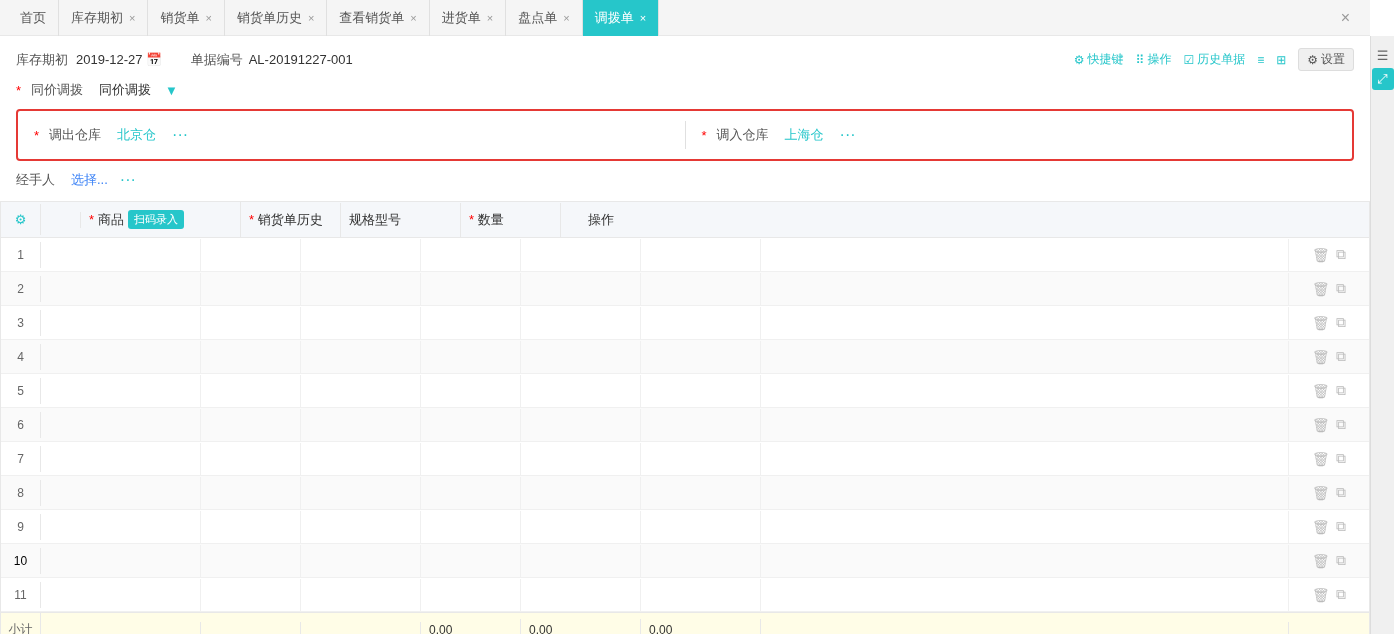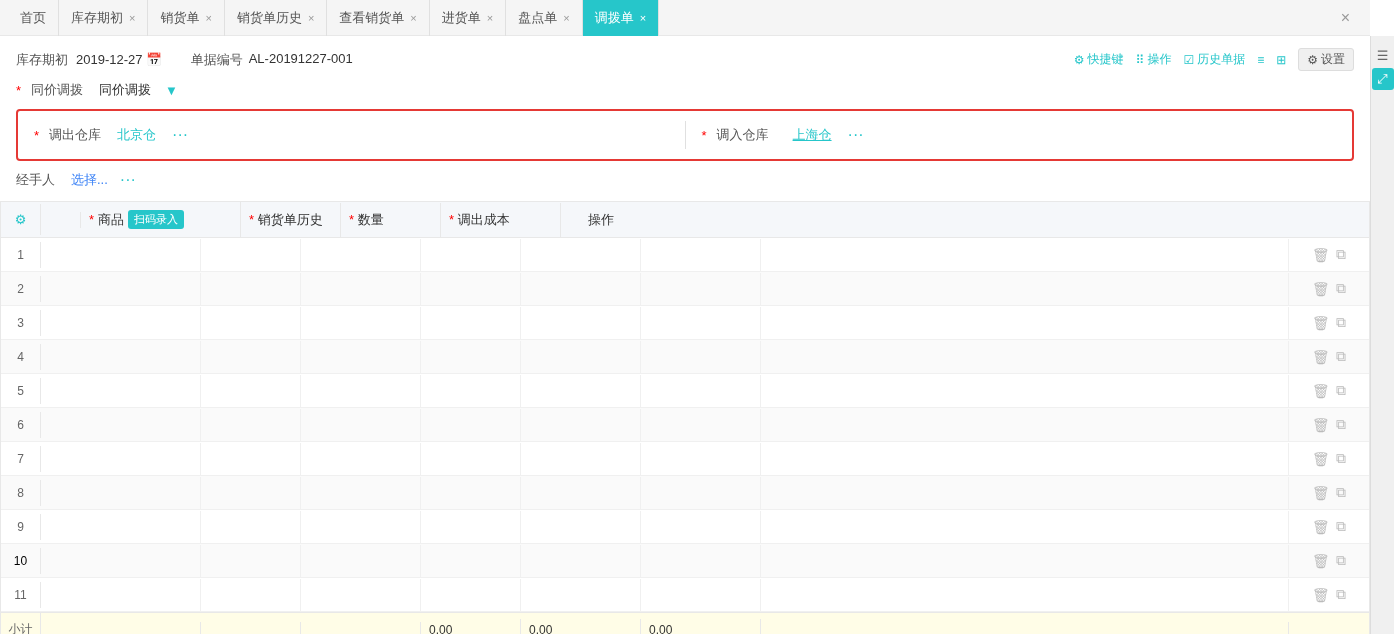--- a/index.html
+++ b/index.html
@@ -69,20 +69,21 @@
       display: flex;
       align-items: center;
       gap: 4px;
     }
     .date-icon {
       color: #26c6ca;
       cursor: pointer;
     }
     .doc-number {
       display: flex;
+      align-items: center;
       gap: 6px;
       margin-left: 20px;
     }
     .toolbar-right {
       margin-left: auto;
       display: flex;
       align-items: center;
       gap: 12px;
       color: #26c6ca;
       font-size: 12px;
@@ -383,21 +384,21 @@
       <div class="warehouse-section">
         <span class="required-star">*</span>
         <span class="warehouse-label">调出仓库</span>
         <span class="warehouse-value" style="margin-left:8px;">北京仓</span>
         <span class="more-btn">···</span>
       </div>
       <div class="warehouse-divider"></div>
       <div class="warehouse-section">
         <span class="required-star">*</span>
         <span class="warehouse-label">调入仓库</span>
-        <span class="warehouse-value" style="margin-left:16px;text-decoration:underline;">上海仓</span>
+        <span class="warehouse-value" style="margin-left:8px;">上海仓</span>
         <span class="more-btn">···</span>
       </div>
     </div>
 
     <div class="person-row">
       <span class="form-label">经手人</span>
       <span class="person-placeholder" style="margin-left:8px;">选择...</span>
       <span class="more-btn" style="margin-left:4px;">···</span>
     </div>
   </div>
@@ -411,27 +412,26 @@
       <div class="col-num"></div>
       <div class="col-product">
         <span class="header-required">*</span>
         <span>商品</span>
         <button class="scan-btn">扫码录入</button>
       </div>
       <div class="col-unit">
         <span class="header-required">*</span>
         <span>销货单历史</span>
       </div>
+      <div class="col-spec">
+        <span>规格型号</span>
+      </div>
       <div class="col-qty">
         <span class="header-required">*</span>
         <span>数量</span>
-      </div>
-      <div class="col-cost">
-        <span class="header-required">*</span>
-        <span>调出成本</span>
       </div>
       <div class="col-ops">
         <span>操作</span>
       </div>
     </div>
 
     <div id="table-rows">
         <div class="table-row">
     <div class="col-settings"></div>
     <div class="col-num" style="padding:6px 4px;font-size:12px;color:#666;text-align:center;">1</div>

